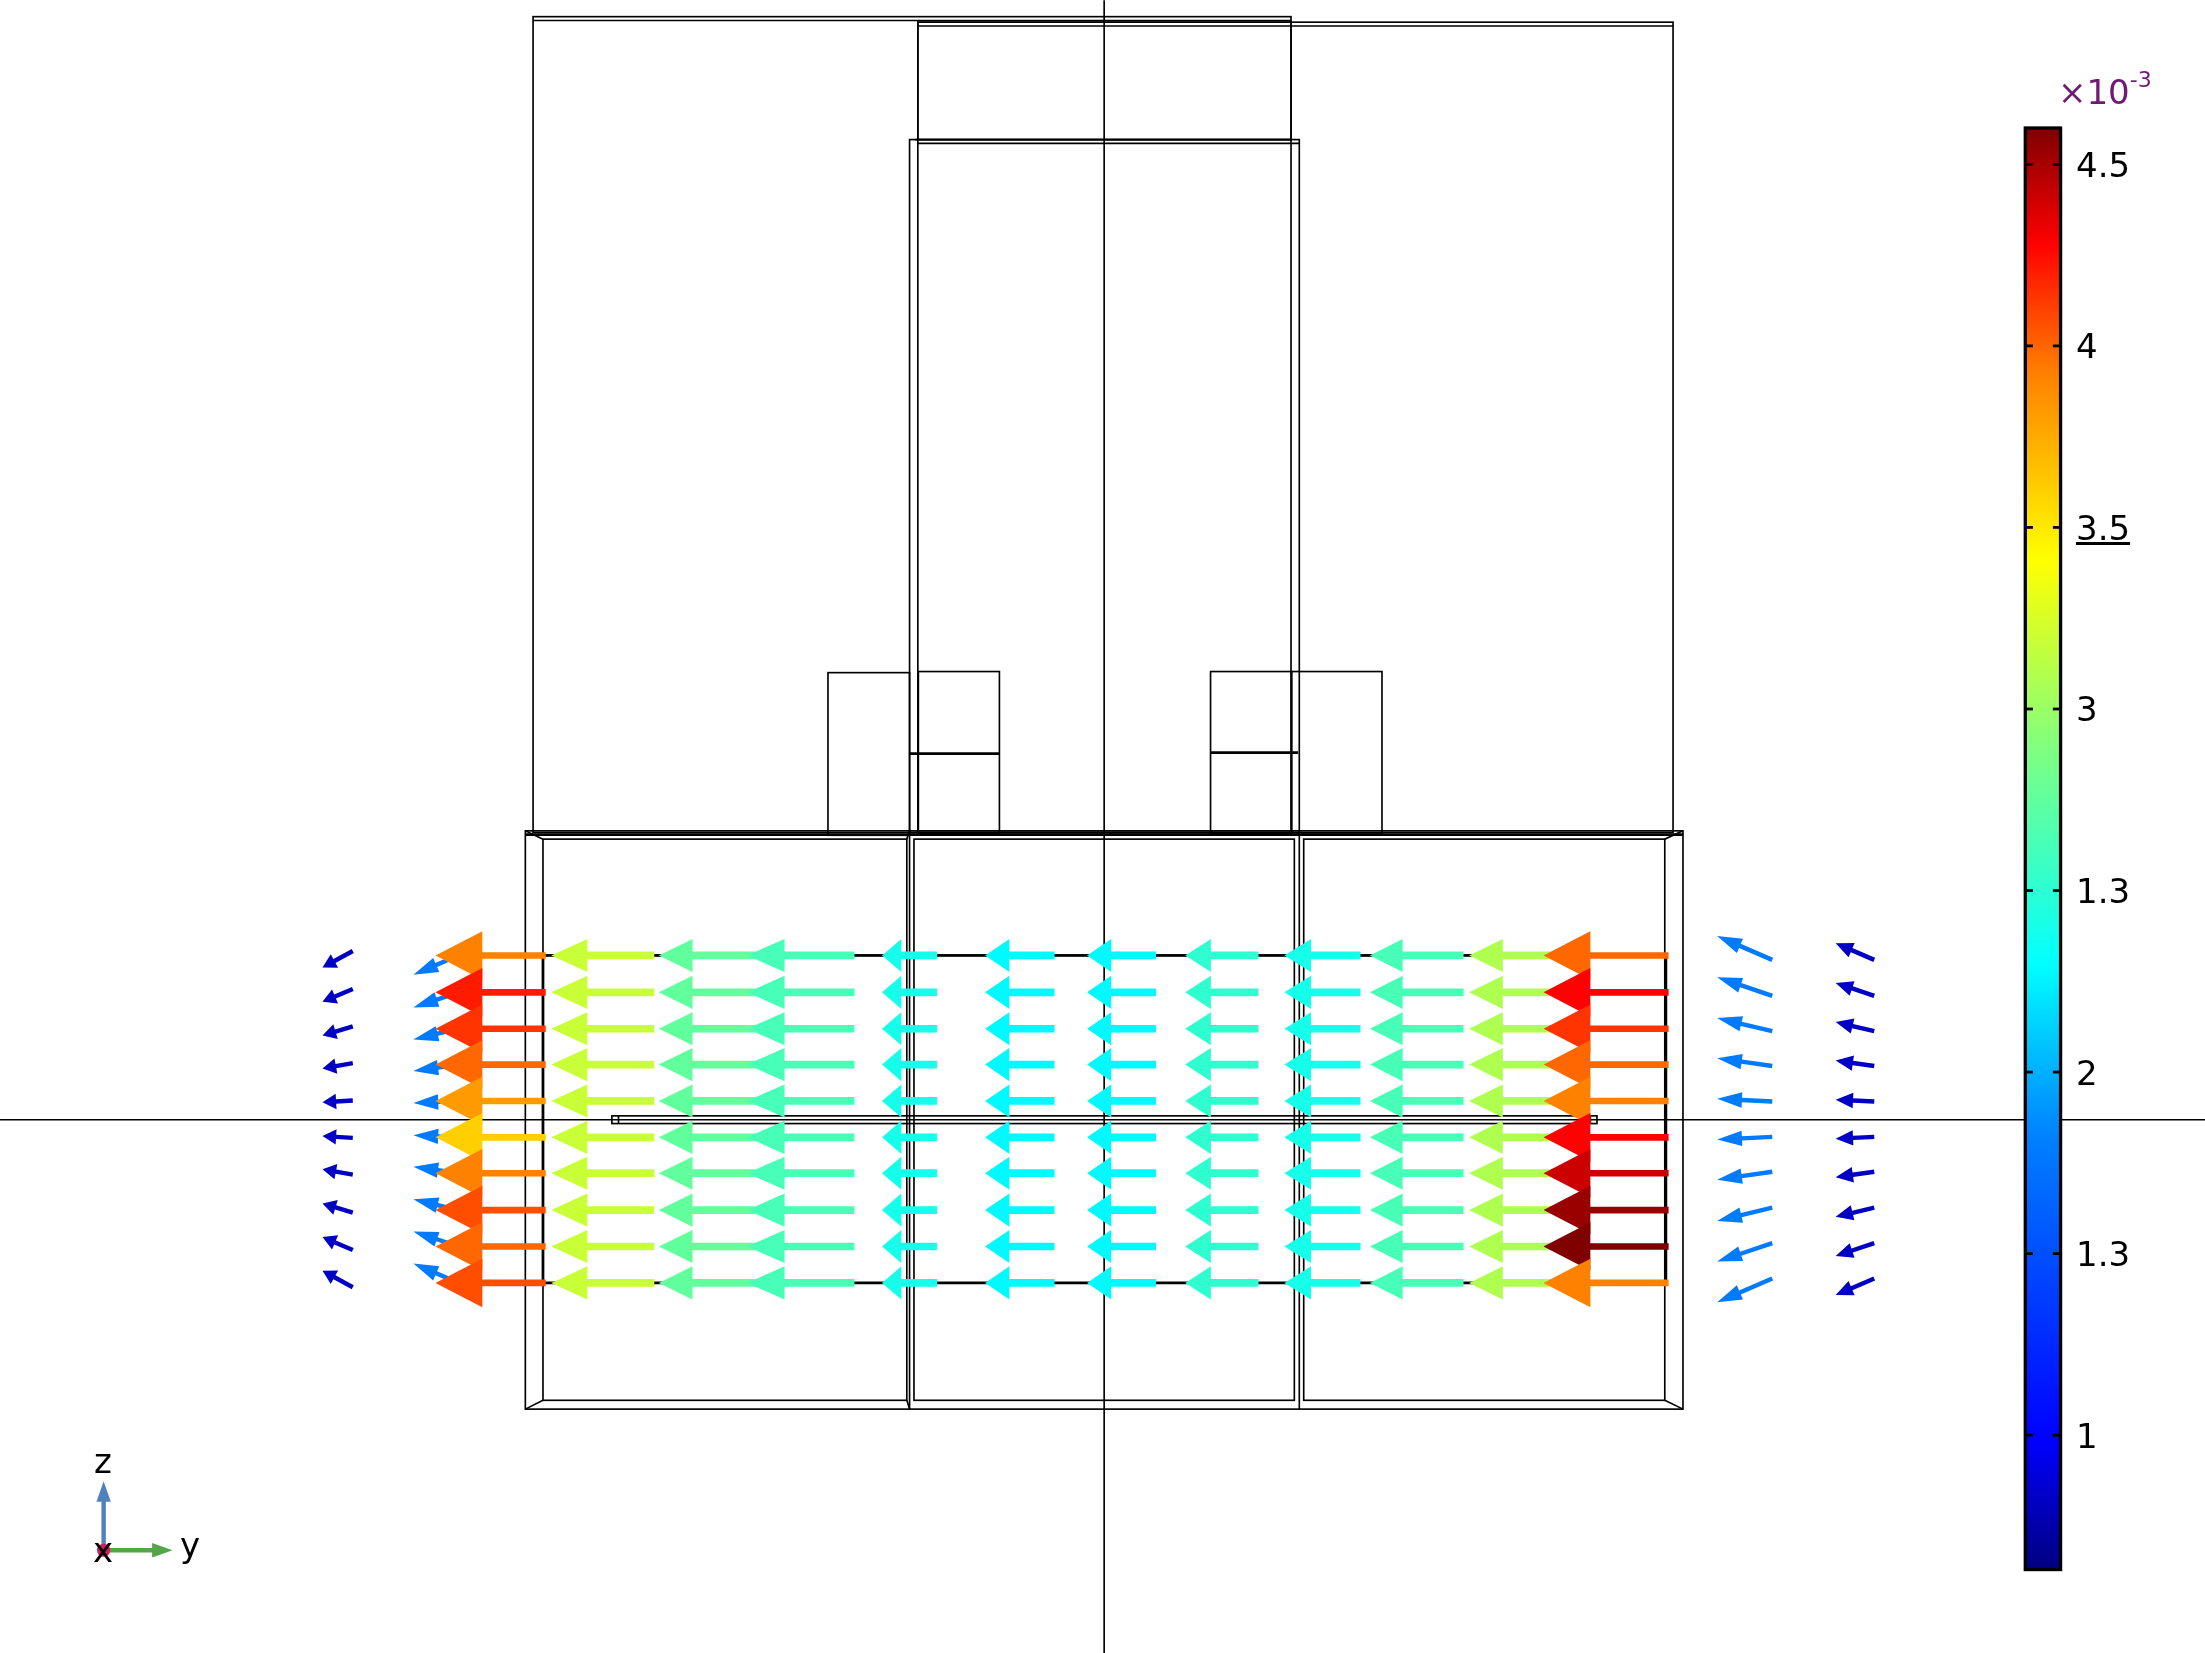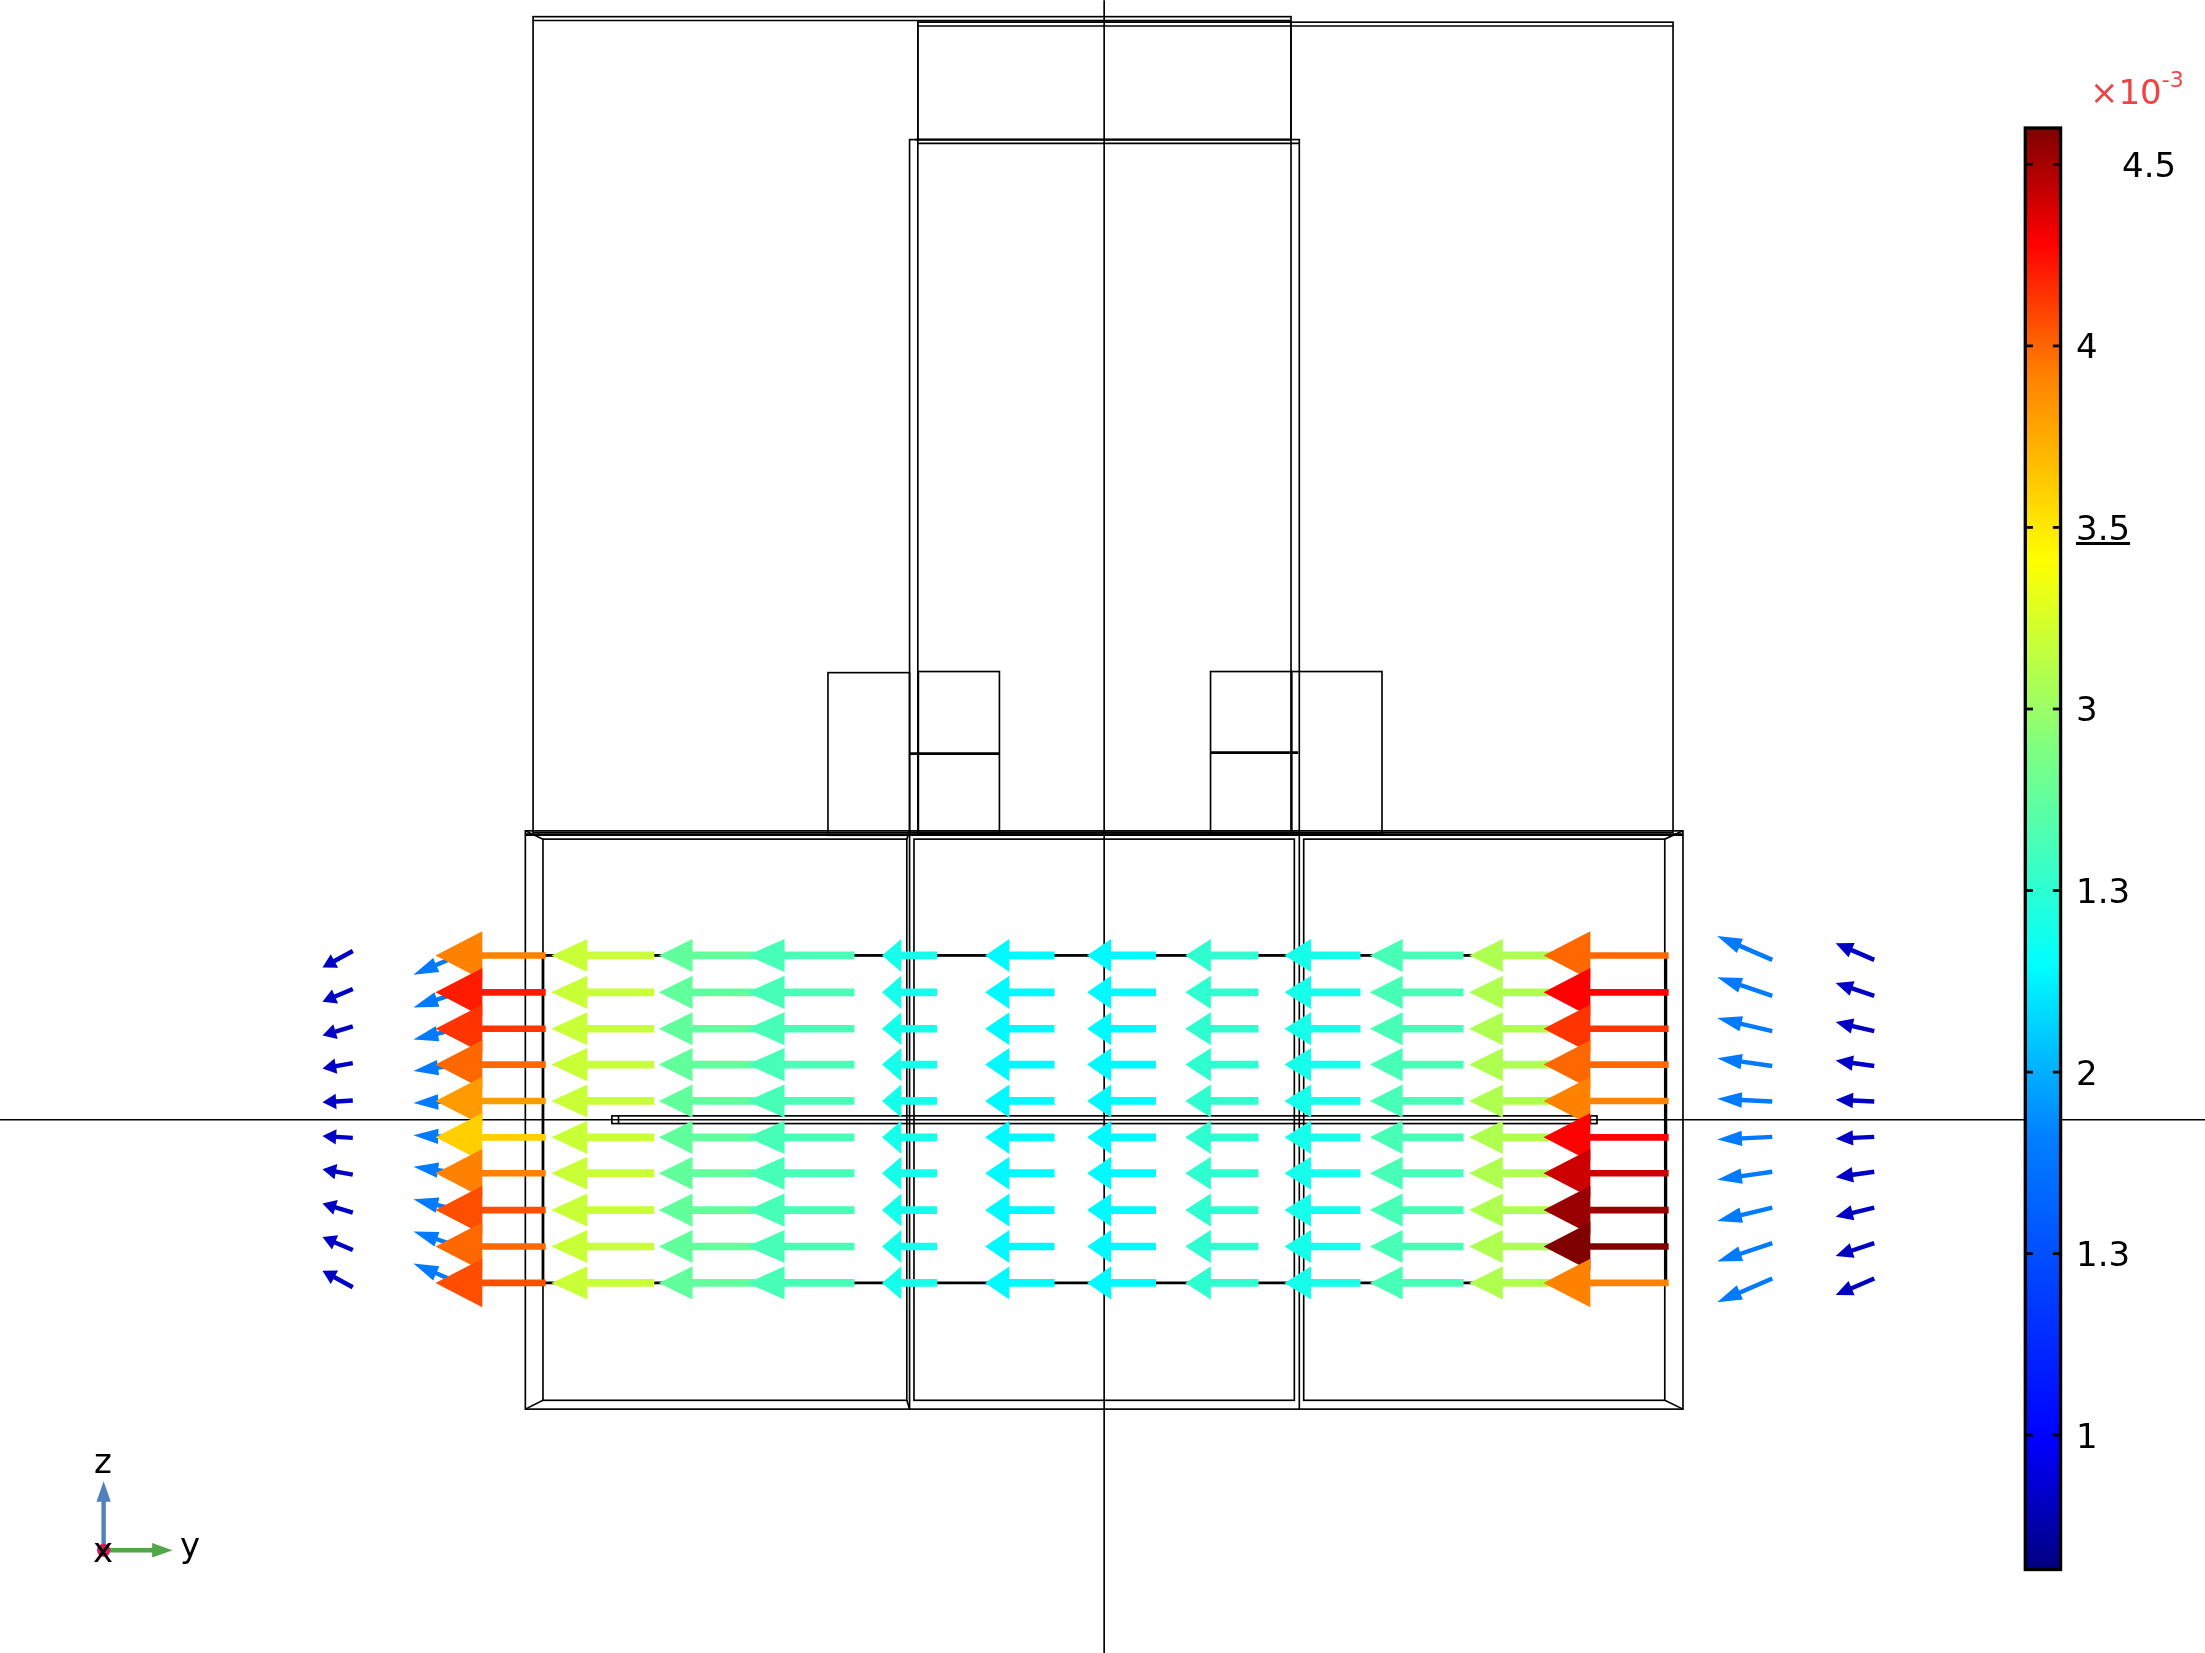--- a/index.html
+++ b/index.html
@@ -3,21 +3,21 @@
 <meta charset="utf-8">
 <style>
   html, body { margin: 0; padding: 0; background: #ffffff; }
   body { width: 2205px; height: 1654px; position: relative; overflow: hidden;
          font-family: "DejaVu Sans", sans-serif; }
   #plot { position: absolute; left: 0; top: 0; width: 2205px; height: 1654px; }
   .geo { fill: none; stroke: #000; stroke-width: 3; }
   .geo-thick { fill: none; stroke: #000; stroke-width: 5; }
   .axisline { stroke: #000; stroke-width: 3; }
   .cb-label { position: absolute; font-size: 34px; color: #000; line-height: 1; }
-  .cb-exp { position: absolute; font-size: 34px; color: #ef4444; line-height: 1; margin-left: 32px; }
+  .cb-exp { position: absolute; font-size: 34px; color: #701a75; line-height: 1; }
   .cb-exp sup { font-size: 22px; position: relative; top: -5.5px; }
   .triad-label { position: absolute; font-size: 34px; color: #000; line-height: 1; }
 </style>
 </head>
 <body>
 
 <svg id="plot" viewBox="0 0 4000 3000" xmlns="http://www.w3.org/2000/svg">
   <defs>
     <linearGradient id="cbgrad" x1="0" y1="1" x2="0" y2="0">
       <stop offset="0%" stop-color="#00007f"></stop>
@@ -273,21 +273,21 @@
     <line x1="188" y1="2812" x2="280" y2="2812" stroke="#53a648" stroke-width="8"></line>
     <polygon points="276,2799 276,2825 313,2812" fill="#53a648"></polygon>
     <circle cx="188" cy="2812" r="12" fill="#d81b60"></circle>
   </g>
 </svg>
 
 <div class="cb-exp" style="left:2058px; top:74px;">
   <span>×10</span><sup>-3</sup>
 </div>
 <div id="cblabels">
-    <div class="cb-label" style="left: 2076px; top: 148px; margin-left: 46px;">4.5</div>
+    <div class="cb-label" style="left: 2076px; top: 148px;">4.5</div>
     <div class="cb-label" style="left: 2076px; top: 329px;">4</div>
     <div class="cb-label" style="left: 2076px; top: 511px; text-decoration: underline;">3.5</div>
     <div class="cb-label" style="left: 2076px; top: 692px;">3</div>
     <div class="cb-label" style="left: 2076px; top: 874px;">1.3</div>
     <div class="cb-label" style="left: 2076px; top: 1056px;">2</div>
     <div class="cb-label" style="left: 2076px; top: 1237px;">1.3</div>
     <div class="cb-label" style="left: 2076px; top: 1419px;">1</div>
   </div>
 
 <div class="triad-label" style="left:94px; top:1444px;">z</div>

